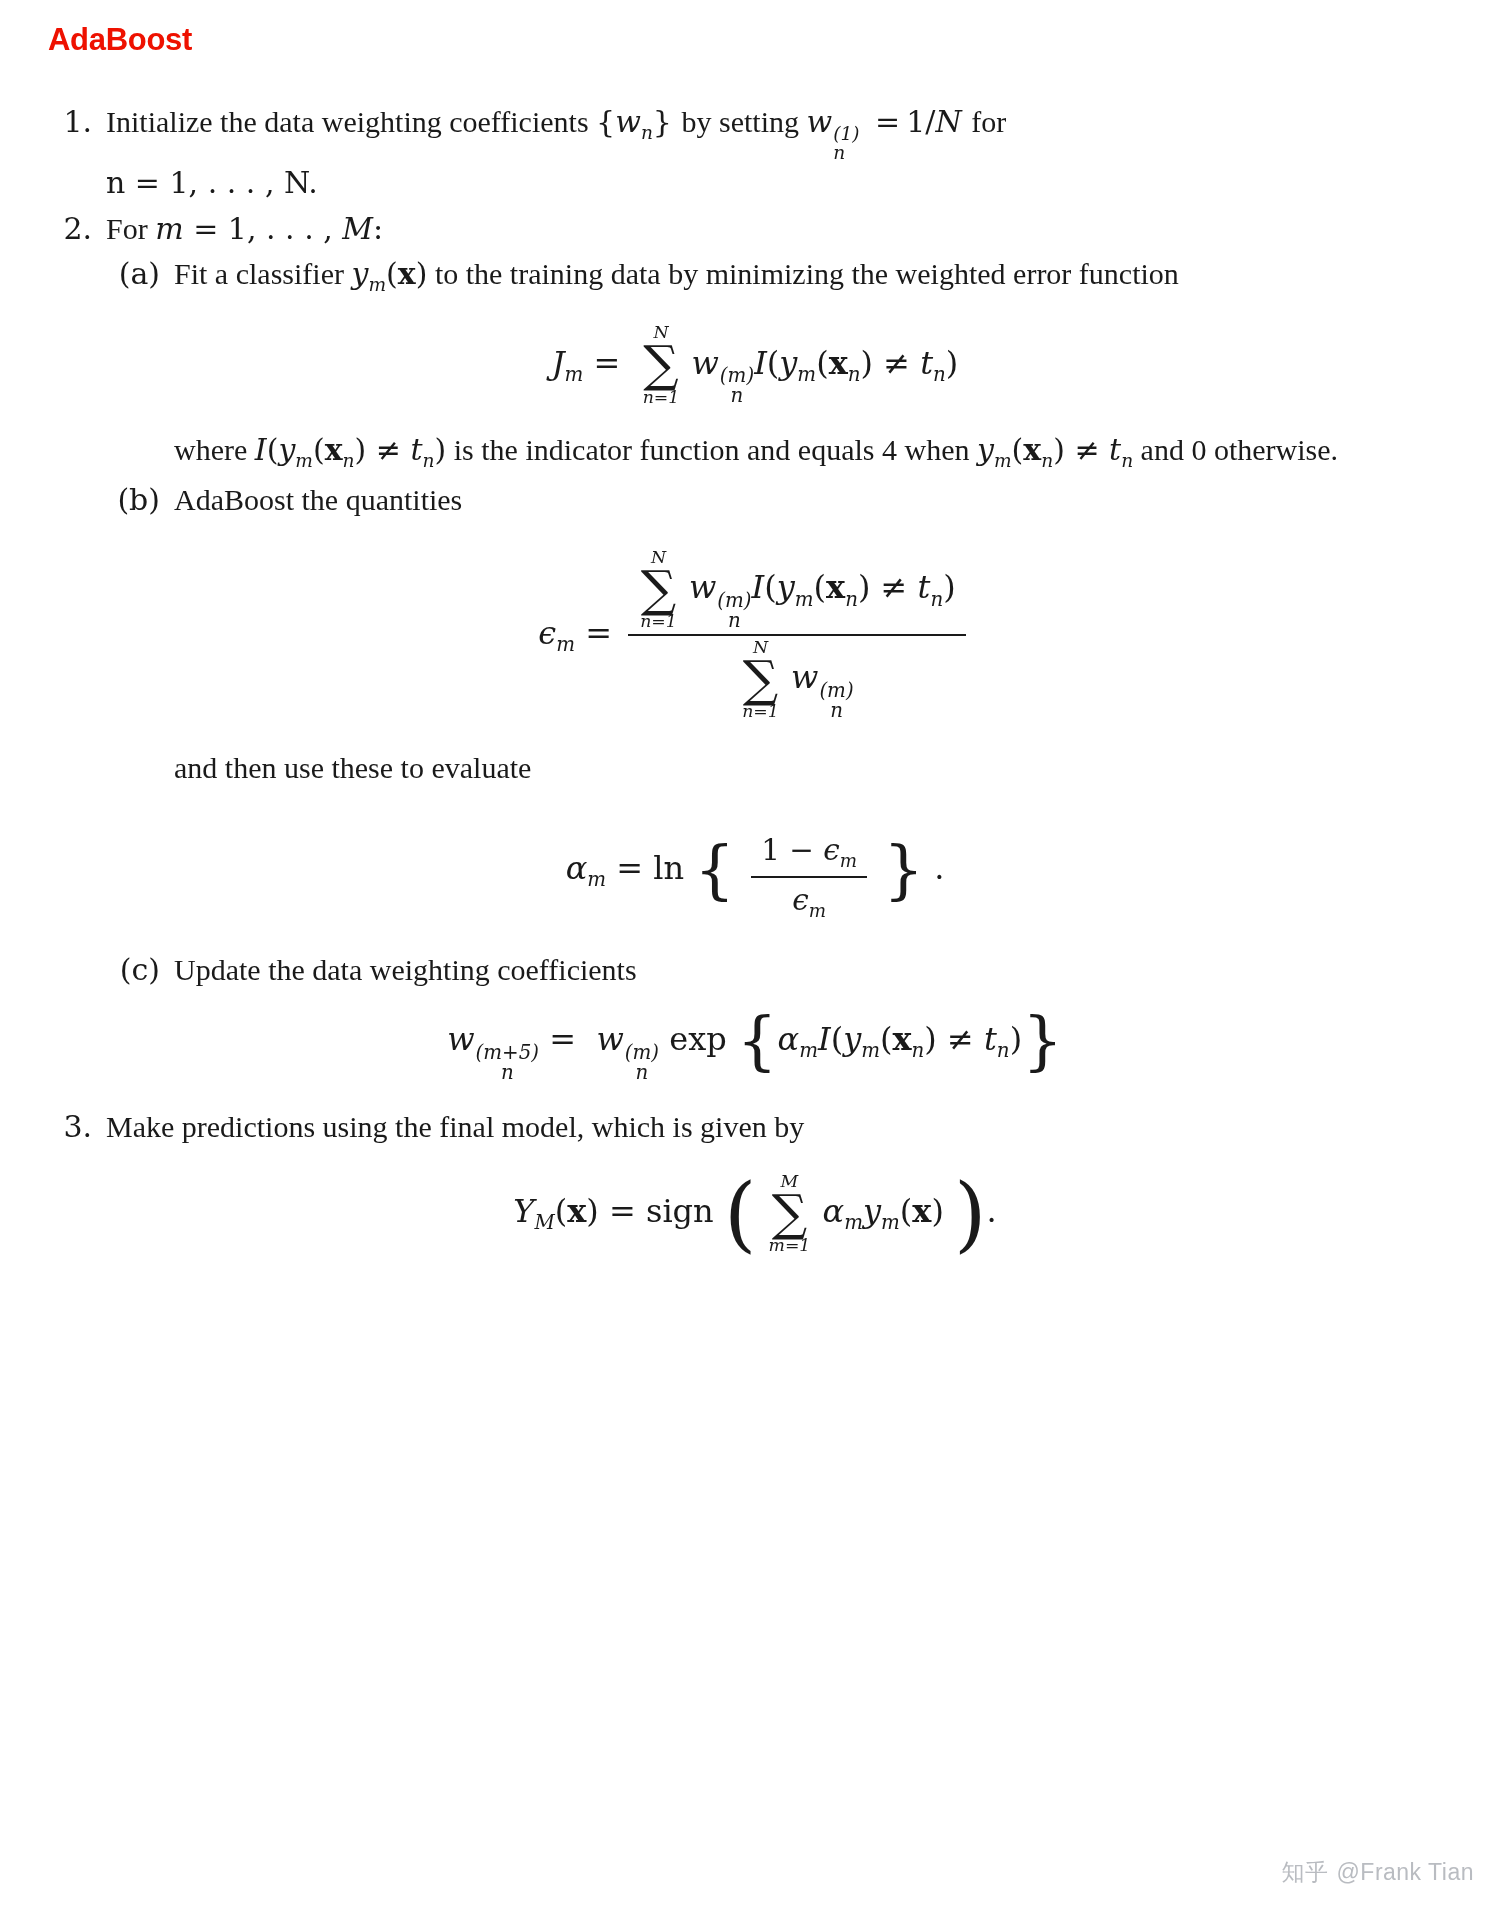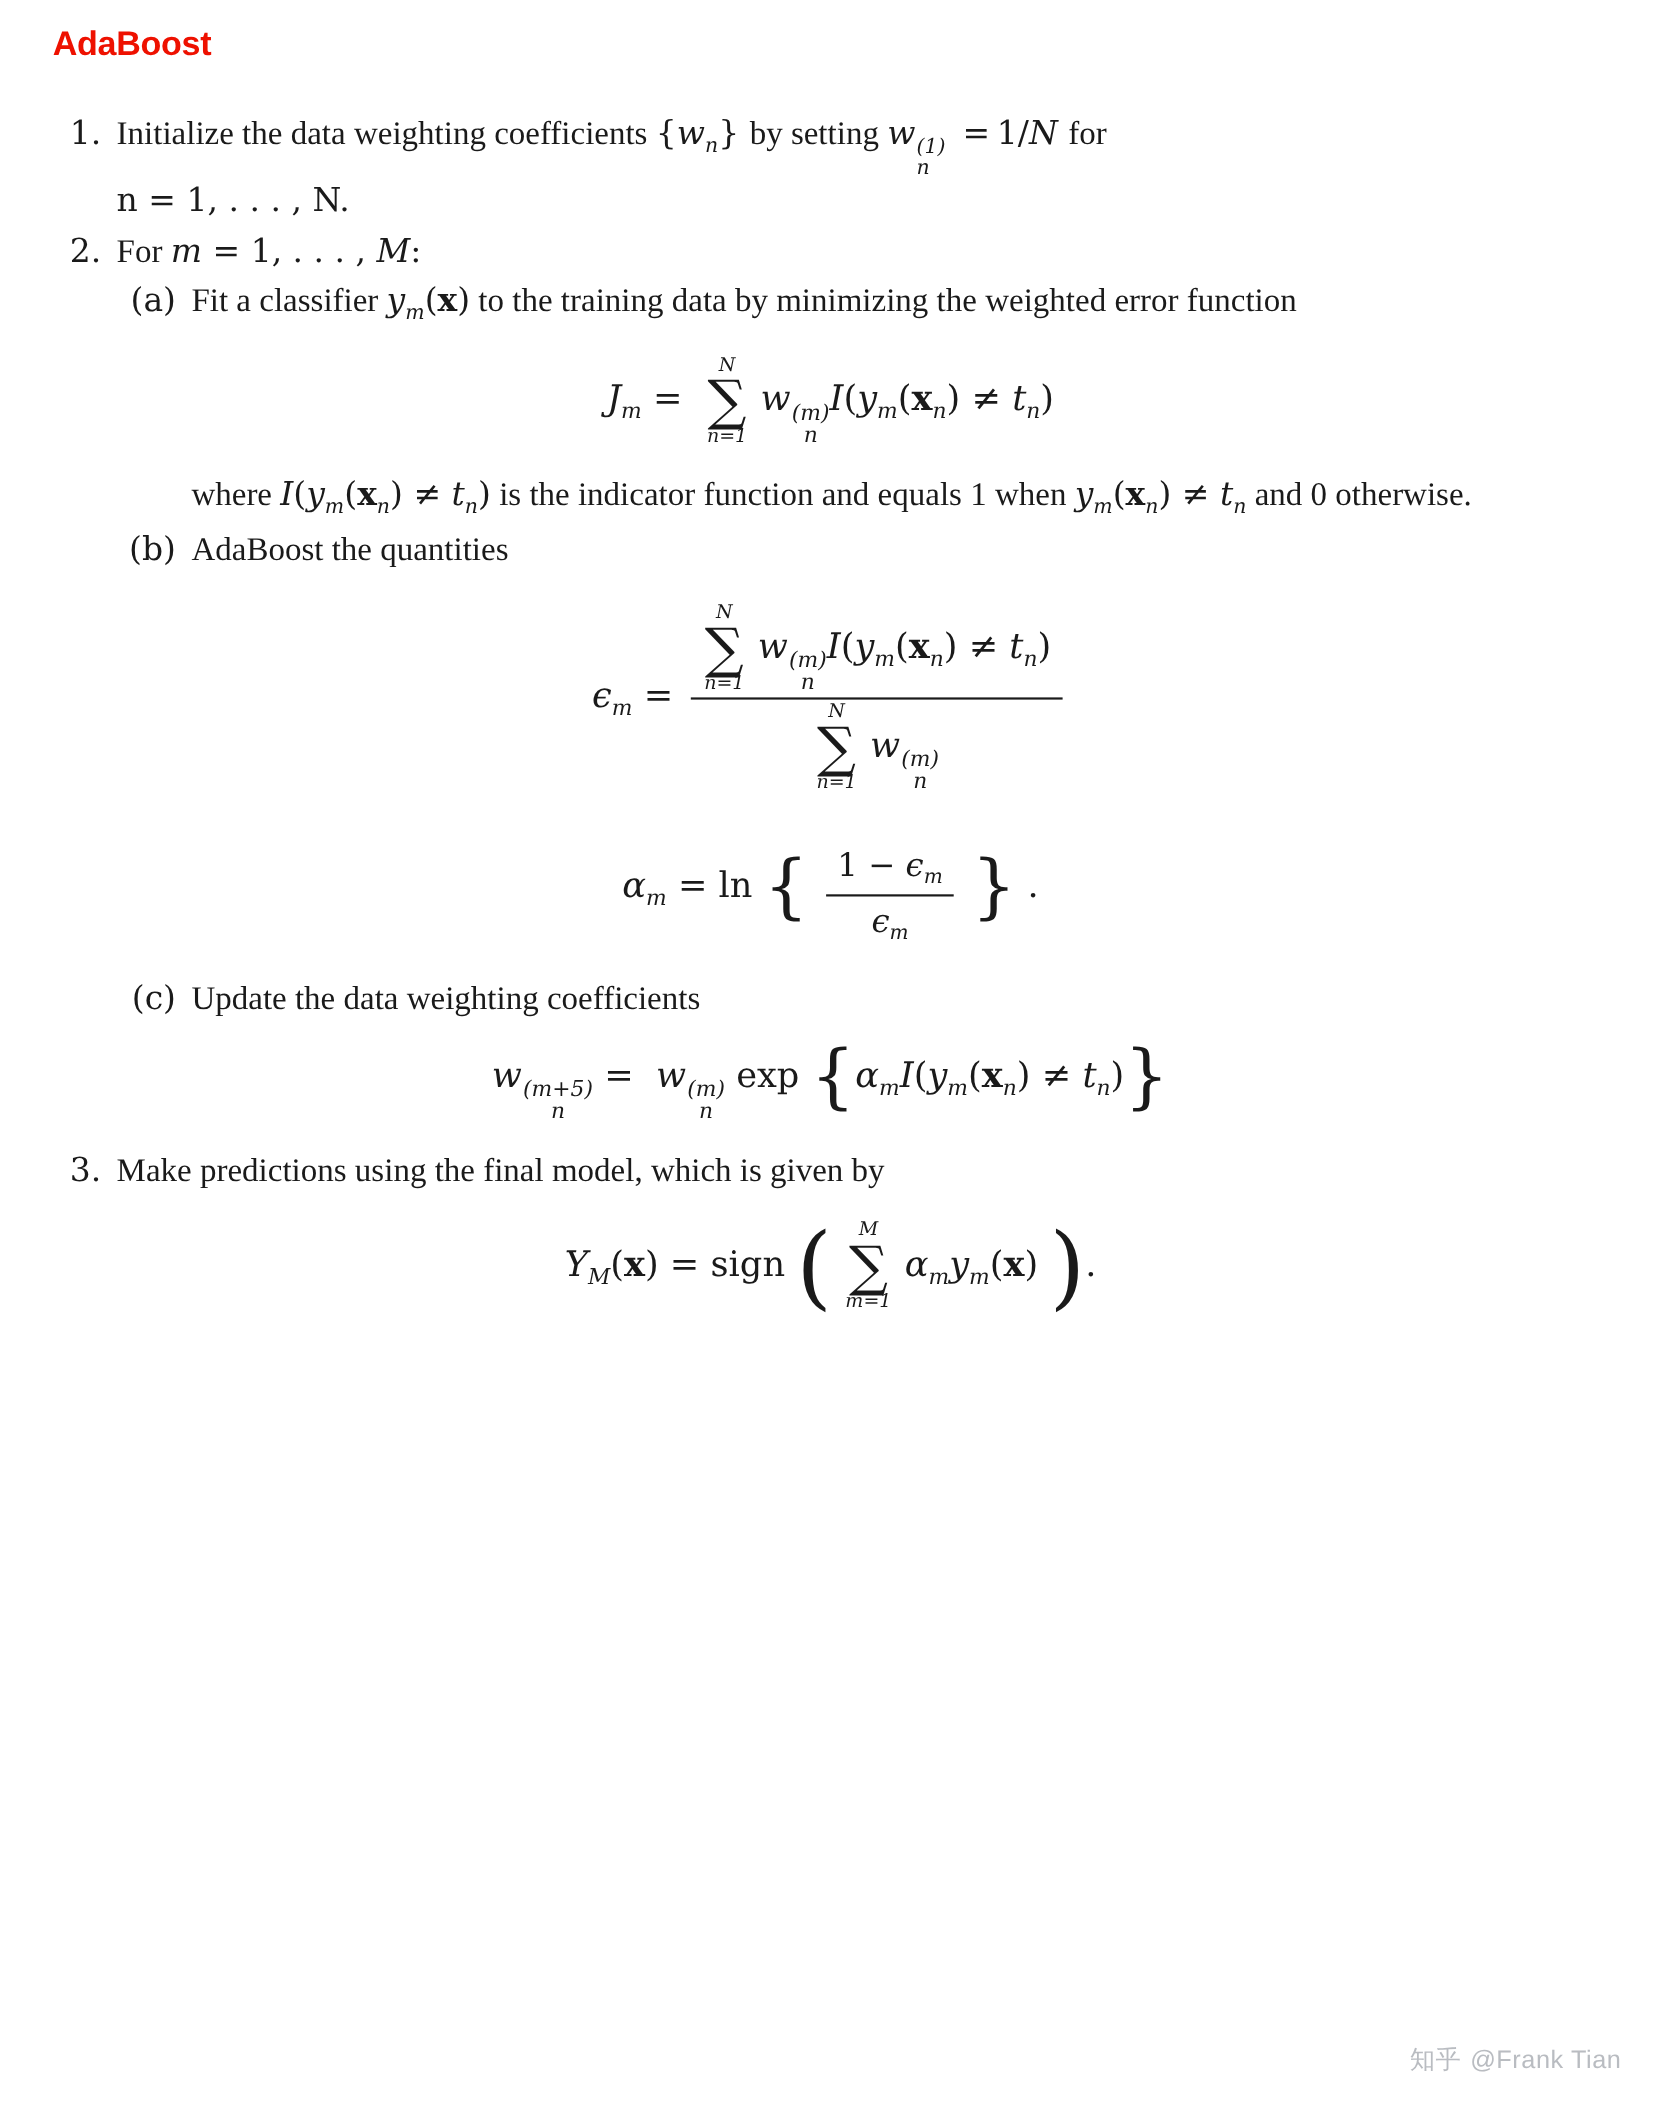--- a/index.html
+++ b/index.html
@@ -221,21 +221,21 @@
             <span>n</span>
           </span><i>I</i>(<i>y</i><sub class="sm">m</sub>(<span class="mbf">x</span><sub class="sm">n</sub>)&nbsp;≠&nbsp;<i>t</i><sub class="sm">n</sub>)
       </span>
     </div>
 
     <div class="item sub">
       <div class="item-num">&nbsp;</div>
       <div class="item-body just">
         <span>where</span>
         <span class="math nowrap"><i>I</i>(<i>y</i><sub class="sm">m</sub>(<span class="mbf">x</span><sub class="sm">n</sub>)&nbsp;≠&nbsp;<i>t</i><sub class="sm">n</sub>)</span>
-        <span>is the indicator function and equals 1 when</span>
+        <span>is the indicator function and equals 4 when</span>
         <span class="math nowrap"><i>y</i><sub class="sm">m</sub>(<span class="mbf">x</span><sub class="sm">n</sub>)&nbsp;≠&nbsp;<i>t</i><sub class="sm">n</sub></span>
         <span>and 0 otherwise.</span>
       </div>
     </div>
 
     <div class="item sub">
       <div class="item-num math">(b)</div>
       <div class="item-body">AdaBoost the quantities</div>
     </div>
 
@@ -263,20 +263,24 @@
             </span>
             <i>w</i><span class="subsup">
                 <span>(m)</span>
                 <span>n</span>
               </span>
           </span>
         </span>
       </span>
     </div>
 
+    <div class="item sub">
+      <div class="item-num">&nbsp;</div>
+      <div class="item-body">and then use these to evaluate</div>
+    </div>
 
     <div class="display math">
       <span class="nowrap">
         <i>α</i><sub class="sm">m</sub>&nbsp;<span class="mup">=</span>&nbsp;<span class="mup">ln</span>
         <span class="bigbrace">{</span>
         <span class="frac small">
           <span class="num"><span class="mup">1&nbsp;−&nbsp;</span><i>ϵ</i><sub class="sm">m</sub></span>
           <span class="bar"></span>
           <span class="den"><i>ϵ</i><sub class="sm">m</sub></span>
         </span>

